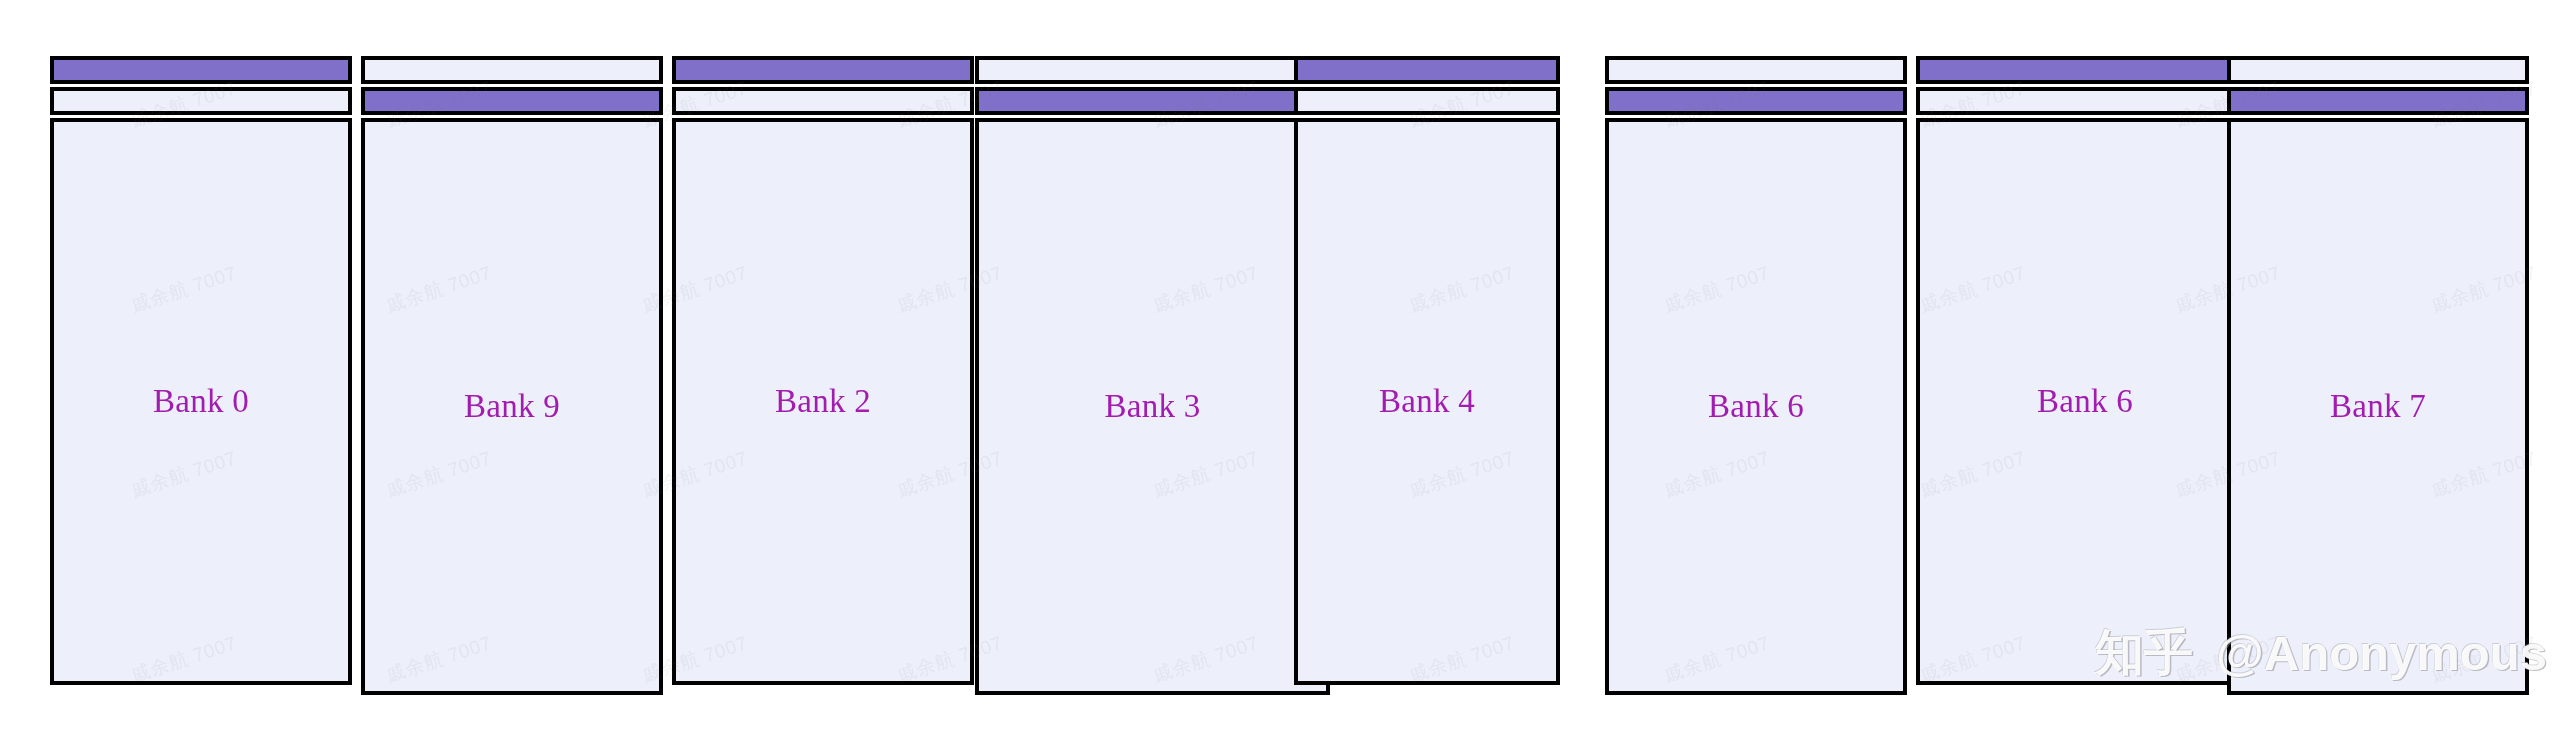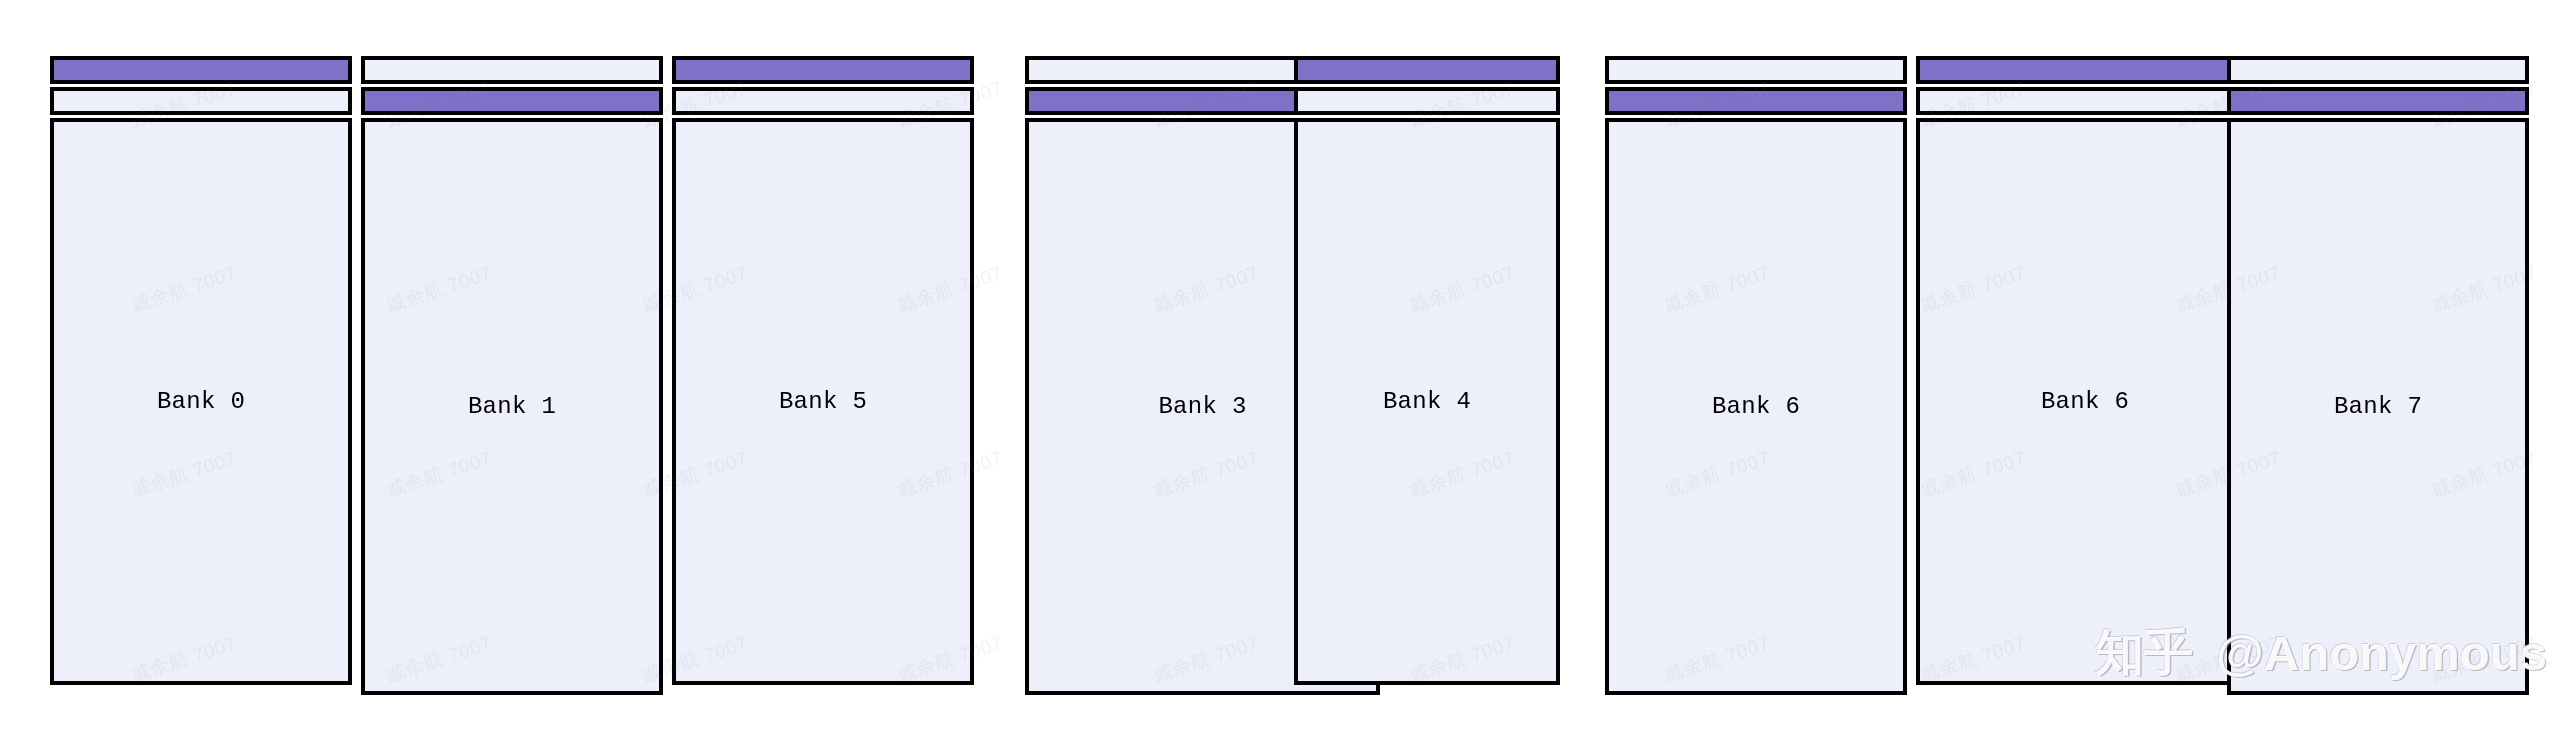--- a/index.html
+++ b/index.html
@@ -74,23 +74,23 @@
     box-sizing: border-box;
     border: 4.5px solid #000000;
     background: #EDF0FA;
     flex: 1 1 auto;
     display: flex;
     align-items: center;
     justify-content: center;
   }
 
   .bank-label {
-    font-family: Liberation Mono, monospace;
-    font-size: 24px;
-    color: #000000;
+    font-family: Liberation Serif, serif;
+    font-size: 33px;
+    color: #a21caf;
     letter-spacing: 0.3px;
     white-space: nowrap;
   }
 
   
   #zhihu-wm {
     position: absolute;
     right: 29px;
     bottom: 50px;
     z-index: 60;
@@ -165,31 +165,31 @@
         <div class="rowbuf r1 fill-purple"></div>
         <div class="rowbuf r2 fill-light"></div>
         <div class="bank-body">
           <span class="bank-label">Bank 0</span>
         </div>
       </div>
       <div class="bank-col" style="left: 311px; width: 302px; height: 639px;">
         <div class="rowbuf r1 fill-light"></div>
         <div class="rowbuf r2 fill-purple"></div>
         <div class="bank-body">
-          <span class="bank-label">Bank 1</span>
+          <span class="bank-label">Bank 9</span>
         </div>
       </div>
       <div class="bank-col" style="left: 622px; width: 302px; height: 629px;">
         <div class="rowbuf r1 fill-purple"></div>
         <div class="rowbuf r2 fill-light"></div>
         <div class="bank-body">
-          <span class="bank-label">Bank 5</span>
-        </div>
-      </div>
-      <div class="bank-col" style="left: 975px; width: 355px; height: 639px;">
+          <span class="bank-label">Bank 2</span>
+        </div>
+      </div>
+      <div class="bank-col" style="left: 925px; width: 355px; height: 639px;">
         <div class="rowbuf r1 fill-light"></div>
         <div class="rowbuf r2 fill-purple"></div>
         <div class="bank-body">
           <span class="bank-label">Bank 3</span>
         </div>
       </div>
       <div class="bank-col" style="left: 1244px; width: 266px; height: 629px;">
         <div class="rowbuf r1 fill-purple"></div>
         <div class="rowbuf r2 fill-light"></div>
         <div class="bank-body">

